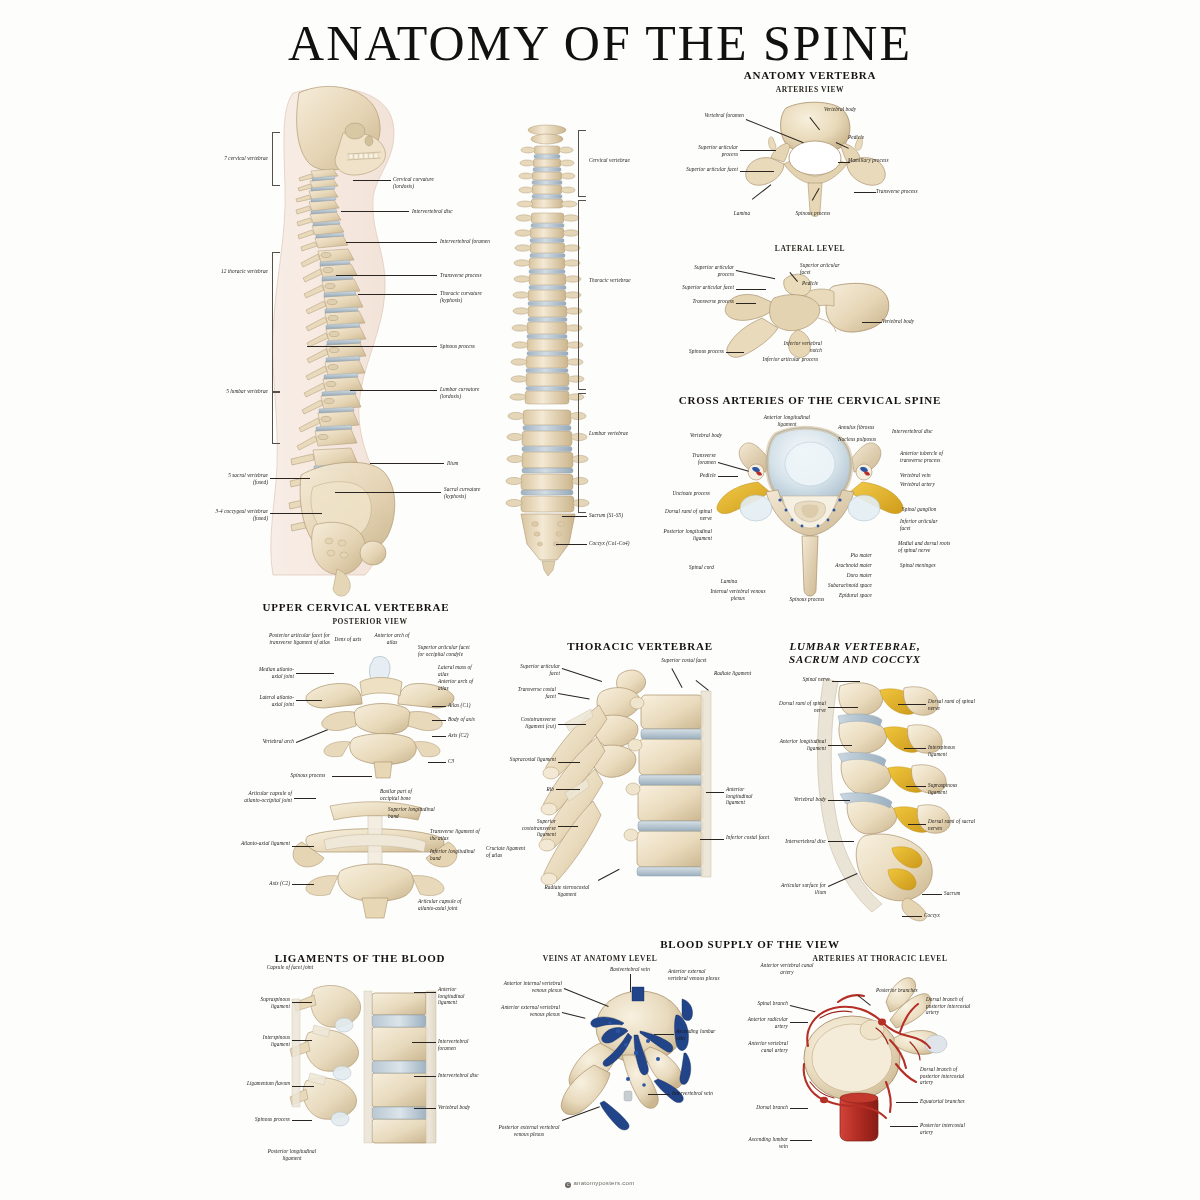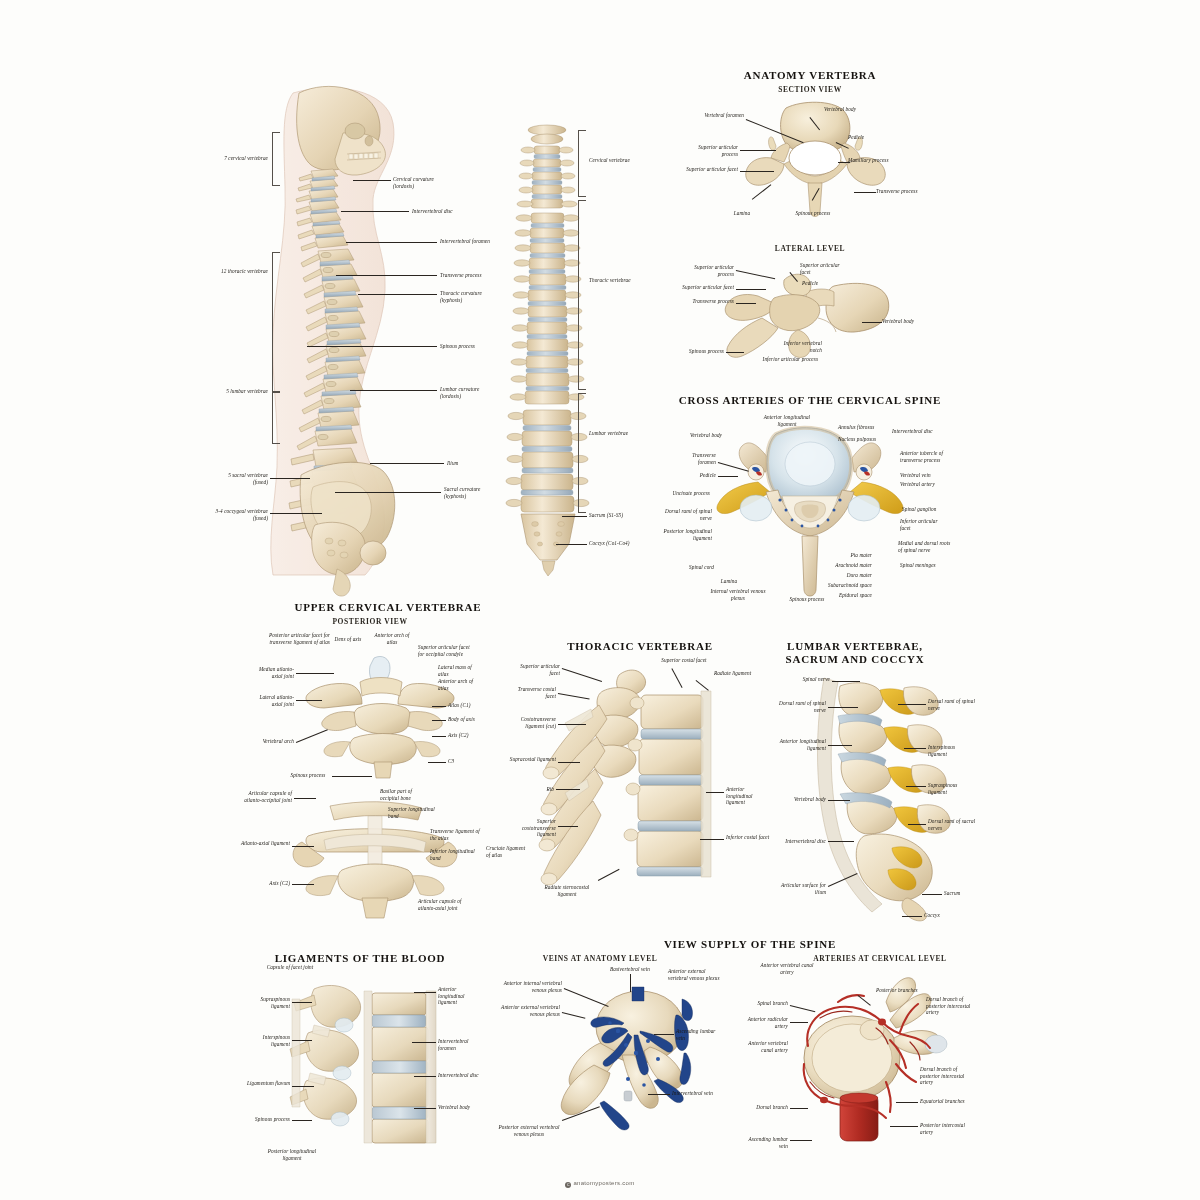--- a/index.html
+++ b/index.html
@@ -87,20 +87,21 @@
     background:#6c6760;color:#fff;font-size:4px;line-height:6px;text-align:center;
     margin-right:2px;vertical-align:-1px;
   }
   svg{display:block;overflow:visible;}
 </style>
 </head>
 <body>
 
 <div id="poster">
 
+  <div class="poster-title">ANATOMY OF THE SPINE</div>
 
   <div class="panel" style="left:215px;top:75px;width:300px;height:500px;">
     <svg width="300" height="500" viewBox="0 0 300 500">
       <defs>
         <linearGradient id="bg1" x1="0" y1="0" x2="1" y2="1">
           <stop offset="0%" stop-color="#f6ecd9"></stop>
             <stop offset="55%" stop-color="#e5d4b4"></stop>
             <stop offset="100%" stop-color="#c9b48c"></stop>
         </linearGradient>
         <linearGradient id="skin1" x1="0" y1="0" x2="1" y2="0">
@@ -455,21 +456,21 @@
 
   <div class="lbl" style="left:589px;top:157px;width:42px;">Cervical vertebrae</div>
   <div class="lbl" style="left:589px;top:277px;width:42px;">Thoracic vertebrae</div>
   <div class="lbl" style="left:589px;top:430px;width:42px;">Lumbar vertebrae</div>
   <div class="lbl" style="left:589px;top:512px;width:46px;">Sacrum (S1-S5)</div>
   <div class="ldr" style="left:562px;top:516px;width:25px;"></div>
   <div class="lbl" style="left:589px;top:540px;width:46px;">Coccyx (Co1-Co4)</div>
   <div class="ldr" style="left:556px;top:544px;width:31px;"></div>
 
   <div class="sec-head" style="left:700px;top:69px;width:220px;">ANATOMY VERTEBRA</div>
-  <div class="sec-sub" style="left:700px;top:85px;width:220px;">SECTION VIEW</div>
+  <div class="sec-sub" style="left:700px;top:85px;width:220px;">ARTERIES VIEW</div>
 
   <div class="panel" style="left:740px;top:100px;width:150px;height:120px;">
     <svg width="150" height="120" viewBox="0 0 150 120">
       <defs>
         <radialGradient id="vb1" cx="40%" cy="32%" r="72%">
           <stop offset="0%" stop-color="#f8f0dd"></stop>
             <stop offset="60%" stop-color="#e8d9b9"></stop>
             <stop offset="100%" stop-color="#c9b48d"></stop>
         </radialGradient>
       </defs>
@@ -658,21 +659,21 @@
   <div class="lbl" style="left:900px;top:518px;width:42px;">Inferior articular facet</div>
   <div class="lbl" style="left:898px;top:540px;width:56px;">Medial and dorsal roots of spinal nerve</div>
   <div class="lbl" style="left:900px;top:562px;width:48px;">Spinal meninges</div>
   <div class="lbl r" style="left:826px;top:552px;width:46px;">Pia mater</div>
   <div class="lbl r" style="left:820px;top:562px;width:52px;">Arachnoid mater</div>
   <div class="lbl r" style="left:826px;top:572px;width:46px;">Dura mater</div>
   <div class="lbl r" style="left:818px;top:582px;width:54px;">Subarachnoid space</div>
   <div class="lbl r" style="left:824px;top:592px;width:48px;">Epidural space</div>
   <div class="lbl c" style="left:786px;top:596px;width:42px;">Spinous process</div>
 
-  <div class="sec-head" style="left:268px;top:601px;width:240px;text-align:center;">UPPER CERVICAL VERTEBRAE</div>
+  <div class="sec-head" style="left:236px;top:601px;width:240px;text-align:center;">UPPER CERVICAL VERTEBRAE</div>
   <div class="sec-sub" style="left:250px;top:617px;width:240px;">POSTERIOR VIEW</div>
 
   <div class="panel" style="left:300px;top:650px;width:160px;height:130px;">
     <svg width="160" height="130" viewBox="0 0 160 130">
       <defs>
         <linearGradient id="bn3" x1="0" y1="0" x2="1" y2="1">
           <stop offset="0%" stop-color="#f7efdd"></stop>
             <stop offset="60%" stop-color="#e7d8b8"></stop>
             <stop offset="100%" stop-color="#cab58e"></stop>
         </linearGradient>
@@ -855,21 +856,21 @@
 
   <div class="lbl c" style="left:660px;top:657px;width:48px;">Superior costal facet</div>
   <div class="ldr" style="left:672px;top:668px;width:22px;transform:rotate(62deg);"></div>
   <div class="lbl" style="left:714px;top:670px;width:42px;">Radiate ligament</div>
   <div class="ldr" style="left:696px;top:680px;width:16px;transform:rotate(38deg);"></div>
   <div class="lbl" style="left:726px;top:786px;width:44px;">Anterior longitudinal ligament</div>
   <div class="ldr" style="left:706px;top:792px;width:18px;"></div>
   <div class="lbl" style="left:726px;top:834px;width:44px;">Inferior costal facet</div>
   <div class="ldr" style="left:700px;top:839px;width:24px;"></div>
 
-  <div class="sec-head two" style="left:770px;top:640px;width:170px;">LUMBAR VERTEBRAE, SACRUM AND COCCYX</div>
+  <div class="sec-head two" style="left:770px;top:640px;width:170px;font-style:italic;">LUMBAR VERTEBRAE, SACRUM AND COCCYX</div>
 
   <div class="panel" style="left:810px;top:672px;width:150px;height:250px;">
     <svg width="150" height="250" viewBox="0 0 150 250">
       <defs>
         <linearGradient id="bn6" x1="0" y1="0" x2="1" y2="1">
           <stop offset="0%" stop-color="#f8f1e0"></stop>
             <stop offset="55%" stop-color="#e9dabc"></stop>
             <stop offset="100%" stop-color="#cbb68f"></stop>
         </linearGradient>
         <linearGradient id="nv6" x1="0" y1="0" x2="1" y2="1">
@@ -1027,23 +1028,23 @@
 
   <div class="lbl" style="left:438px;top:986px;width:44px;">Anterior longitudinal ligament</div>
   <div class="ldr" style="left:414px;top:992px;width:22px;"></div>
   <div class="lbl" style="left:438px;top:1038px;width:44px;">Intervertebral foramen</div>
   <div class="ldr" style="left:412px;top:1042px;width:24px;"></div>
   <div class="lbl" style="left:438px;top:1072px;width:44px;">Intervertebral disc</div>
   <div class="ldr" style="left:414px;top:1076px;width:22px;"></div>
   <div class="lbl" style="left:438px;top:1104px;width:44px;">Vertebral body</div>
   <div class="ldr" style="left:414px;top:1108px;width:22px;"></div>
 
-  <div class="sec-head" style="left:610px;top:938px;width:280px;">VIEW SUPPLY OF THE SPINE</div>
+  <div class="sec-head" style="left:610px;top:938px;width:280px;">BLOOD SUPPLY OF THE VIEW</div>
   <div class="sec-sub" style="left:520px;top:954px;width:160px;">VEINS AT ANATOMY LEVEL</div>
-  <div class="sec-sub" style="left:790px;top:954px;width:180px;">ARTERIES AT CERVICAL LEVEL</div>
+  <div class="sec-sub" style="left:790px;top:954px;width:180px;">ARTERIES AT THORACIC LEVEL</div>
 
   <div class="panel" style="left:540px;top:975px;width:160px;height:160px;">
     <svg width="160" height="160" viewBox="0 0 160 160">
       <defs>
         <radialGradient id="bn8" cx="40%" cy="35%" r="70%">
           <stop offset="0%" stop-color="#f8f1e0"></stop>
             <stop offset="60%" stop-color="#e7d9bc"></stop>
             <stop offset="100%" stop-color="#cbb68f"></stop>
         </radialGradient>
       </defs>

